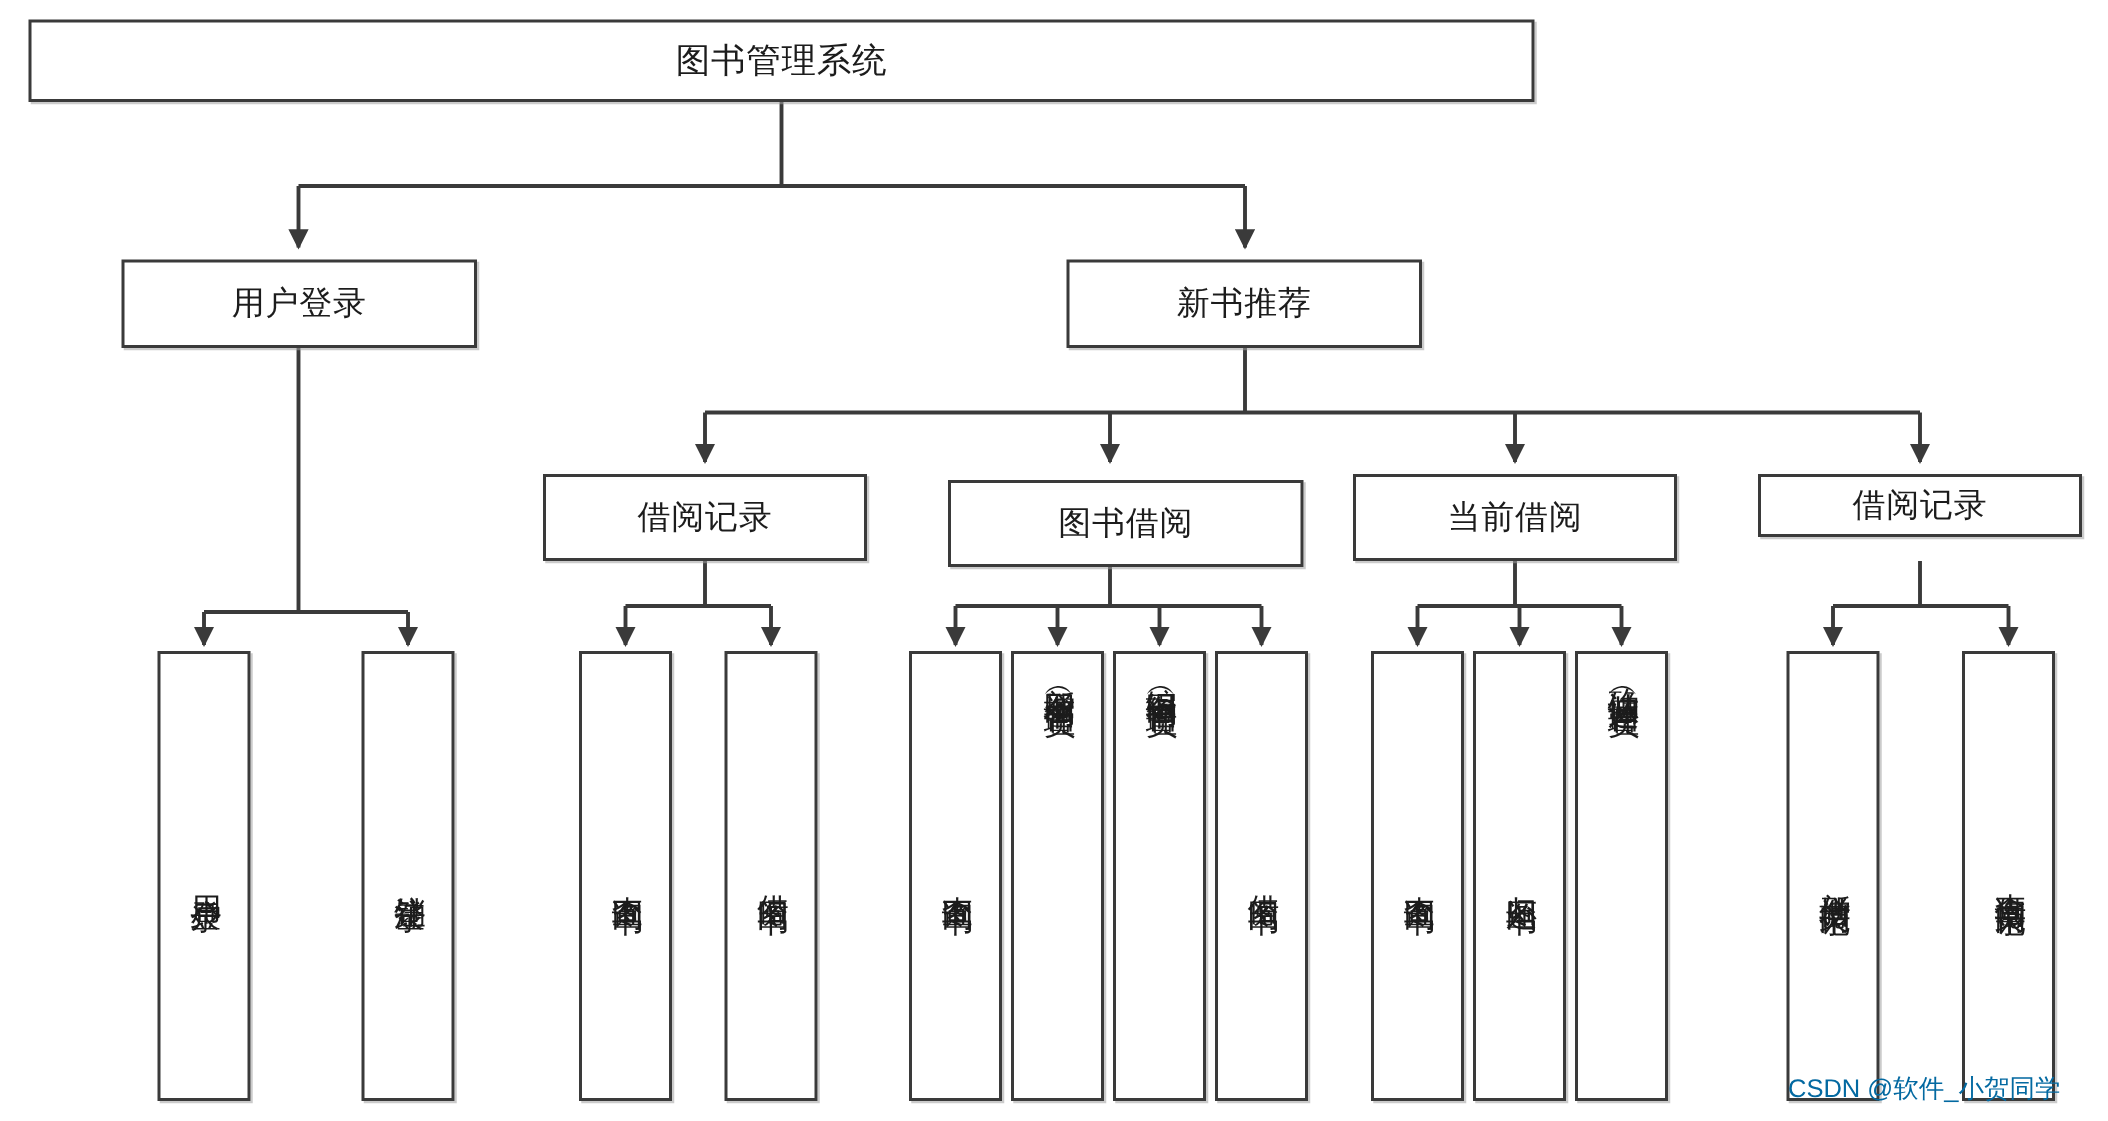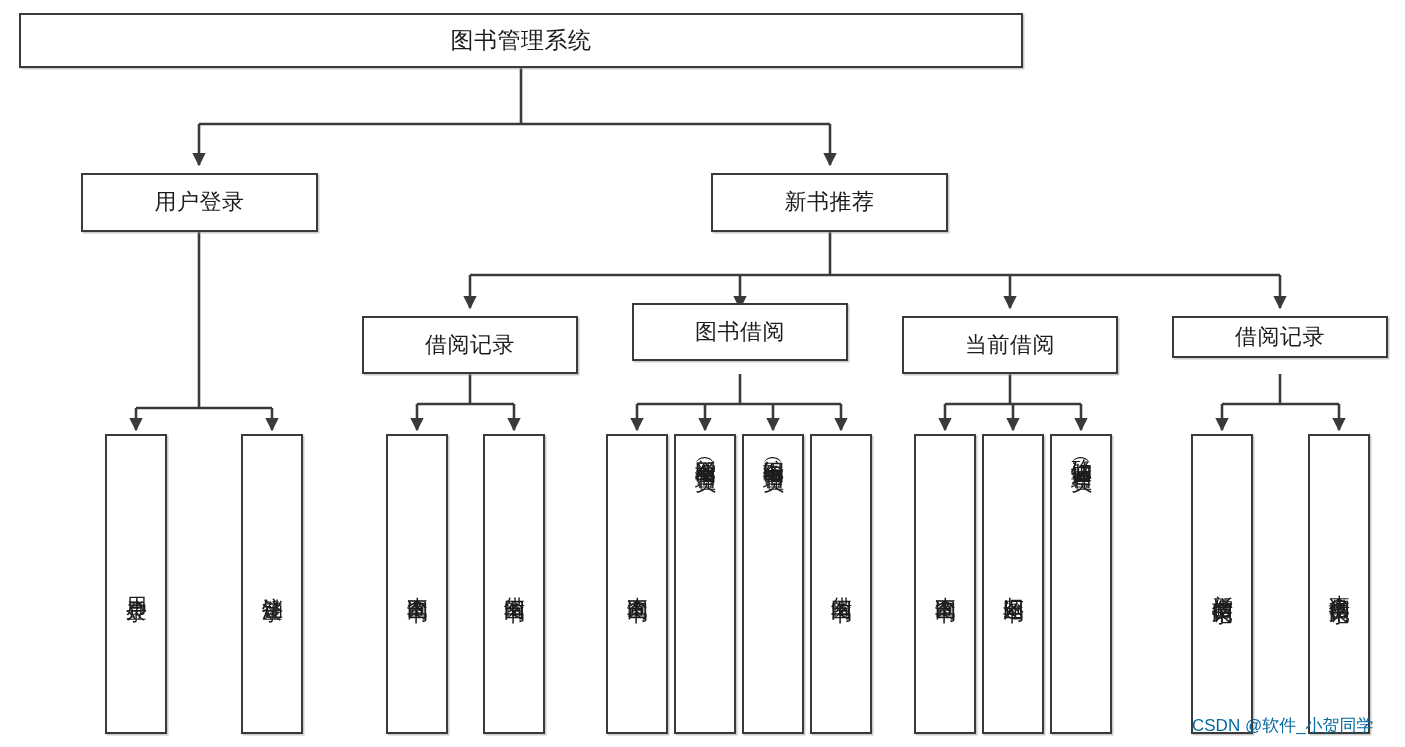--- a/index.html
+++ b/index.html
@@ -134,21 +134,21 @@
   <div class="node horiz" style="left:81px; top:173px; width:237px; height:59px;">
     <span class="label">用户登录</span>
   </div>
   <div class="node horiz" style="left:711px; top:173px; width:237px; height:59px;">
     <span class="label">新书推荐</span>
   </div>
 
   <div class="node horiz" style="left:362px; top:316px; width:216px; height:58px;">
     <span class="label">借阅记录</span>
   </div>
-  <div class="node horiz" style="left:632px; top:303px; width:216px; height:58px;">
+  <div class="node horiz" style="left:632px; top:320px; width:237px; height:58px;">
     <span class="label">图书借阅</span>
   </div>
   <div class="node horiz" style="left:902px; top:316px; width:216px; height:58px;">
     <span class="label">当前借阅</span>
   </div>
   <div class="node horiz" style="left:1172px; top:316px; width:216px; height:42px;">
     <span class="label">借阅记录</span>
   </div>
 
   <div class="node vert center-v" style="left:105px; top:434px; width:62px; height:300px;">

